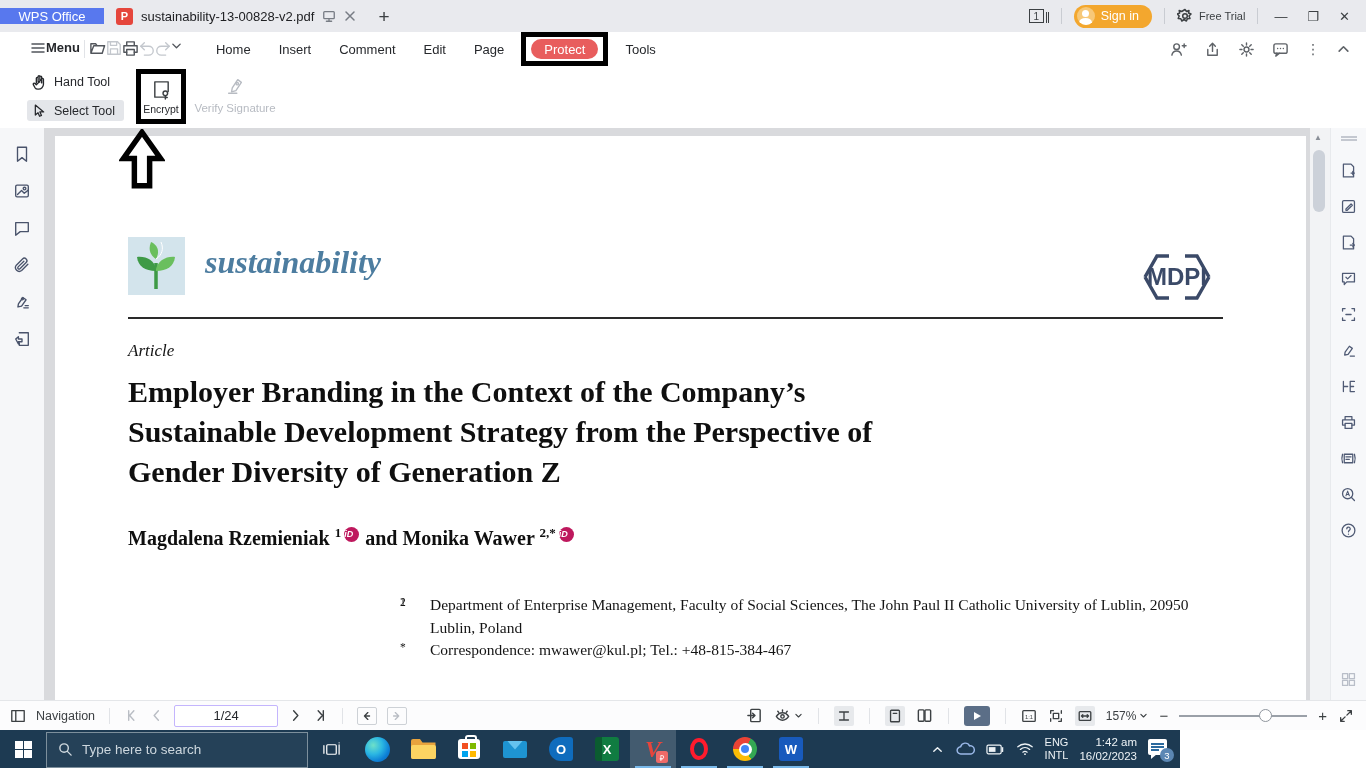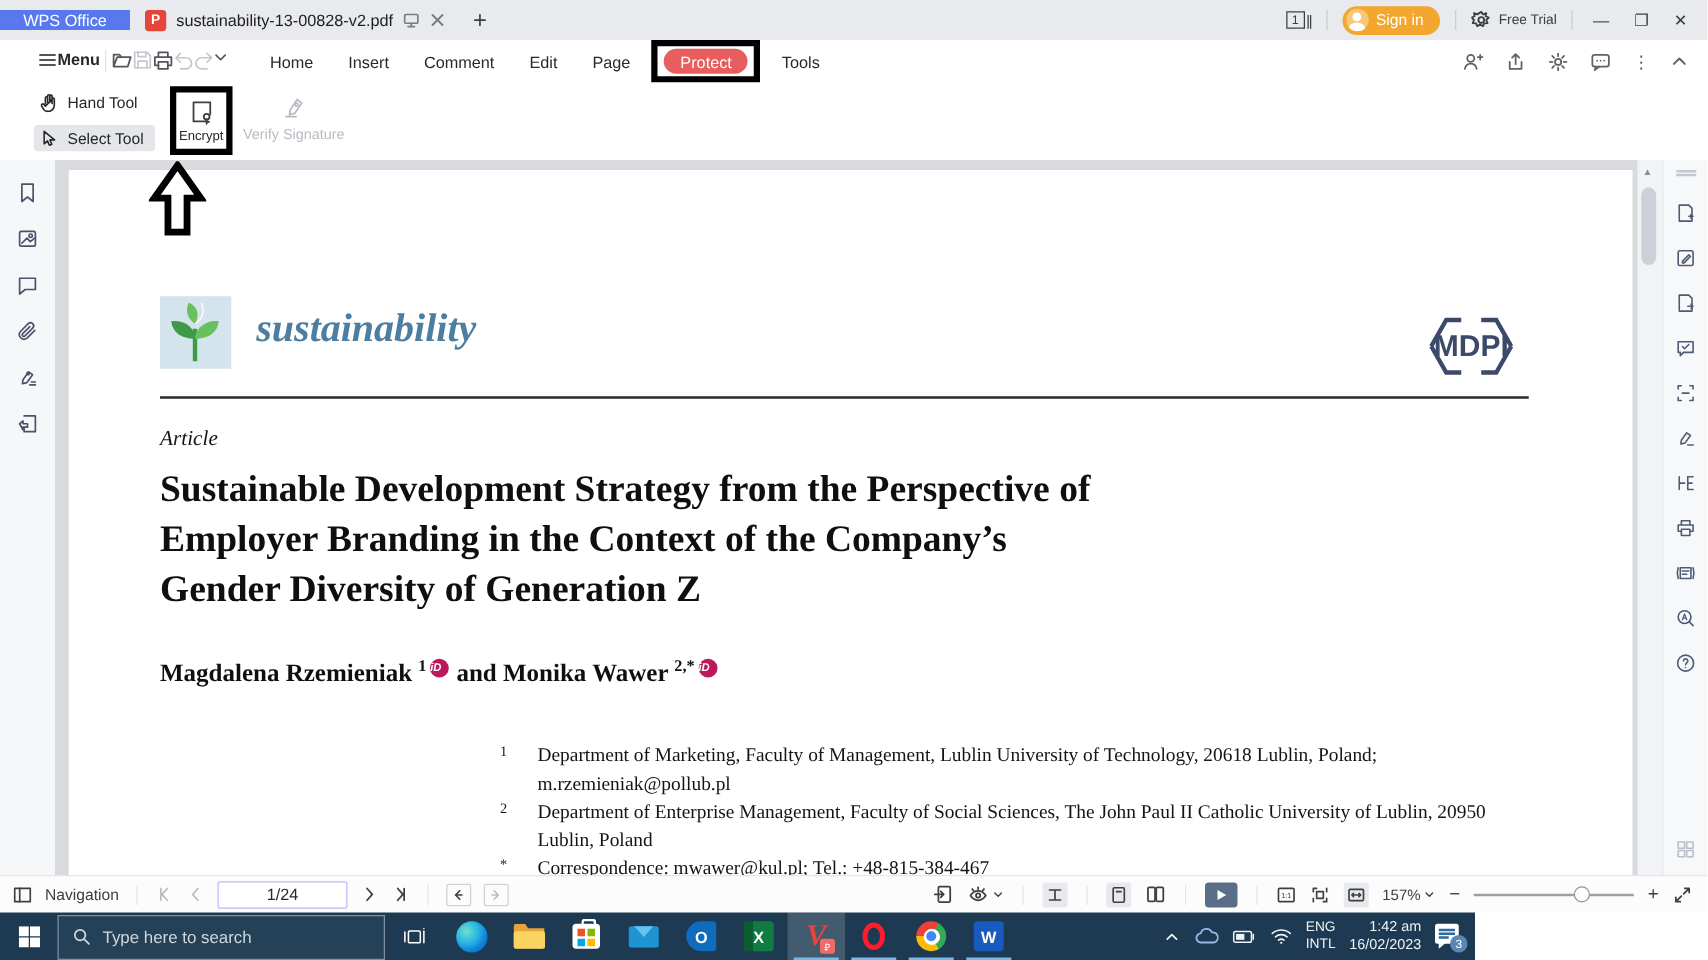--- a/index.html
+++ b/index.html
@@ -313,32 +313,32 @@
     <div class="journal">sustainability</div>
     <div class="mdpi">
       <svg width="92" height="58" viewBox="0 0 92 58">
         <path d="M14 29L26 8h12M14 29l12 21h12M78 29L66 8H54M78 29L66 50H54" fill="none" stroke="#3b4a68" stroke-width="3.5"></path>
         <text x="46" y="37" text-anchor="middle" font-family="Liberation Sans, sans-serif" font-size="24" font-weight="bold" fill="#3b4a68">MDPI</text>
       </svg>
     </div>
     <div class="rule"></div>
     <div class="article">Article</div>
     <div class="doc-title">
+      <div>Employer Branding in the Context of the Company’s</div>
       <div>Sustainable Development Strategy from the Perspective of</div>
-      <div>Employer Branding in the Context of the Company’s</div>
       <div>Gender Diversity of Generation Z</div>
     </div>
     <div class="authors">
       <span>Magdalena Rzemieniak</span>
       <sup>1</sup><span class="orcid">iD</span>
       <span>and Monika Wawer</span>
       <sup>2,*</sup><span class="orcid">iD</span>
     </div>
     <div class="affils">
-      <div class="affil"><span class="mk">1</span><span>Department of Marketing, Faculty of Management, Lublin University of Technology, 20618 Lublin, Poland; m.rzemieniak@pollub.pl</span></div>
+      <div class="affil"><span class="mk">1</span></div>
       <div class="affil"><span class="mk">2</span><span>Department of Enterprise Management, Faculty of Social Sciences, The John Paul II Catholic University of Lublin, 20950 Lublin, Poland</span></div>
       <div class="affil"><span class="mk">*</span><span>Correspondence: mwawer@kul.pl; Tel.: +48-815-384-467</span></div>
     </div>
   </div>
   <div class="vscroll">
     <span class="varrow">▲</span>
     <div class="vthumb"></div>
   </div>
 </div>
 

